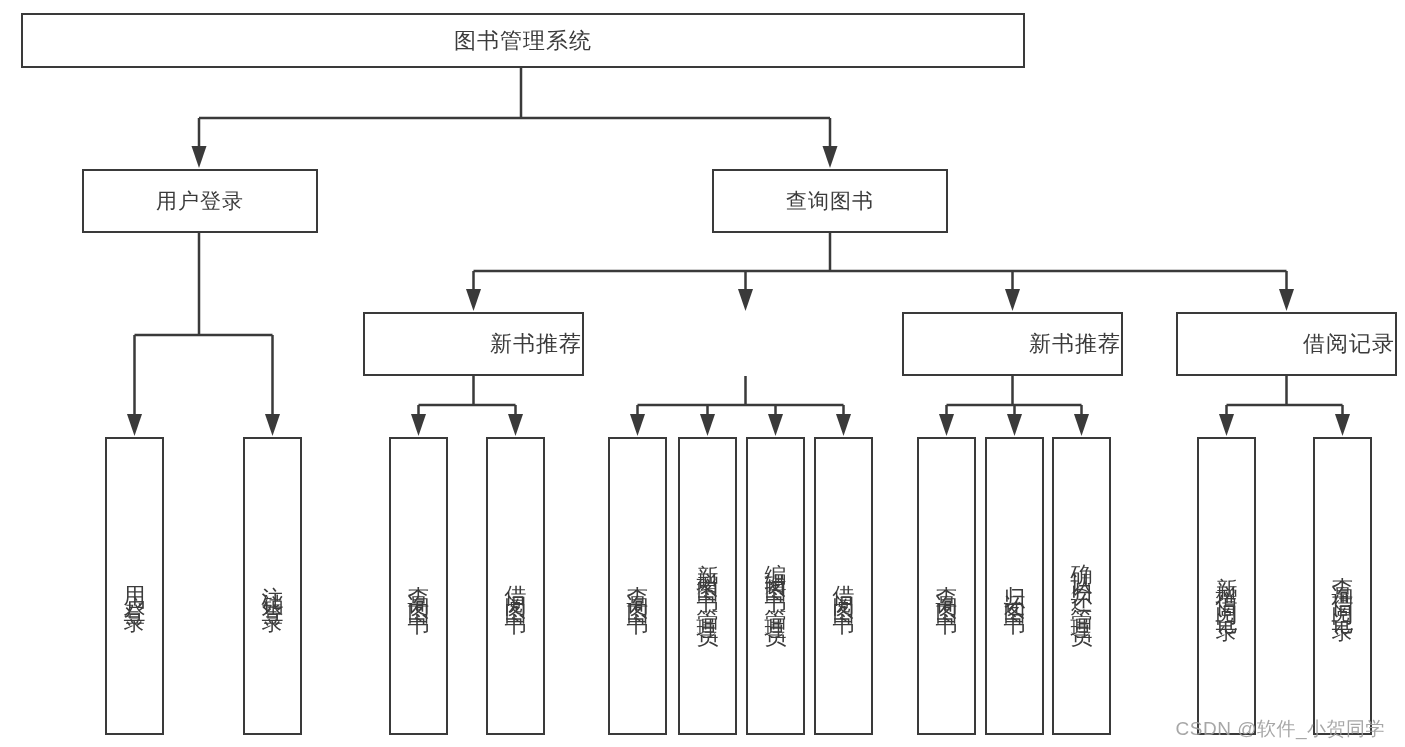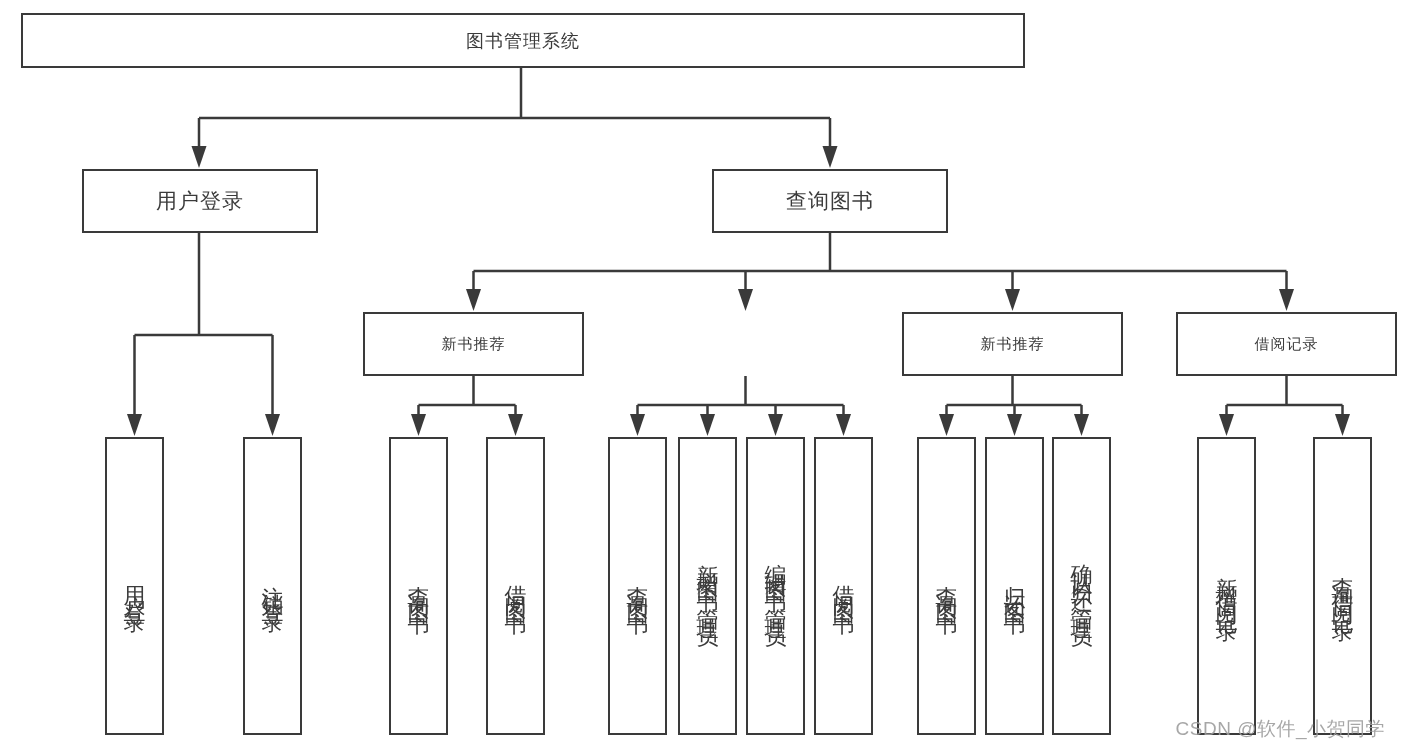--- a/index.html
+++ b/index.html
@@ -37,34 +37,35 @@
     border: 2.5px solid var(--line, #3a3a3a);
     display: flex;
     align-items: center;
     justify-content: center;
     color: var(--text, #3b3b3b);
     z-index: 2;
   }
   .root {
     left: 21px; top: 13px;
     width: 1004px; height: 55px;
-    font-size: 18px;
+    font-size: 22px;
     letter-spacing: 1px;
   }
   .l2 {
     top: 169px;
     width: 236px; height: 64px;
     font-size: 21px;
     letter-spacing: 1px;
   }
   .l3 {
     top: 312px;
     width: 221px; height: 64px;
-    font-size: 15px;
+    font-size: 22px;
     letter-spacing: 1px;
+    justify-content: flex-end;
   }
   .leaf {
     top: 437px;
     width: 59px; height: 298px;
   }
   .v-label {
     writing-mode: vertical-rl;
     text-orientation: mixed;
     font-size: 22px;
     letter-spacing: 9px;

